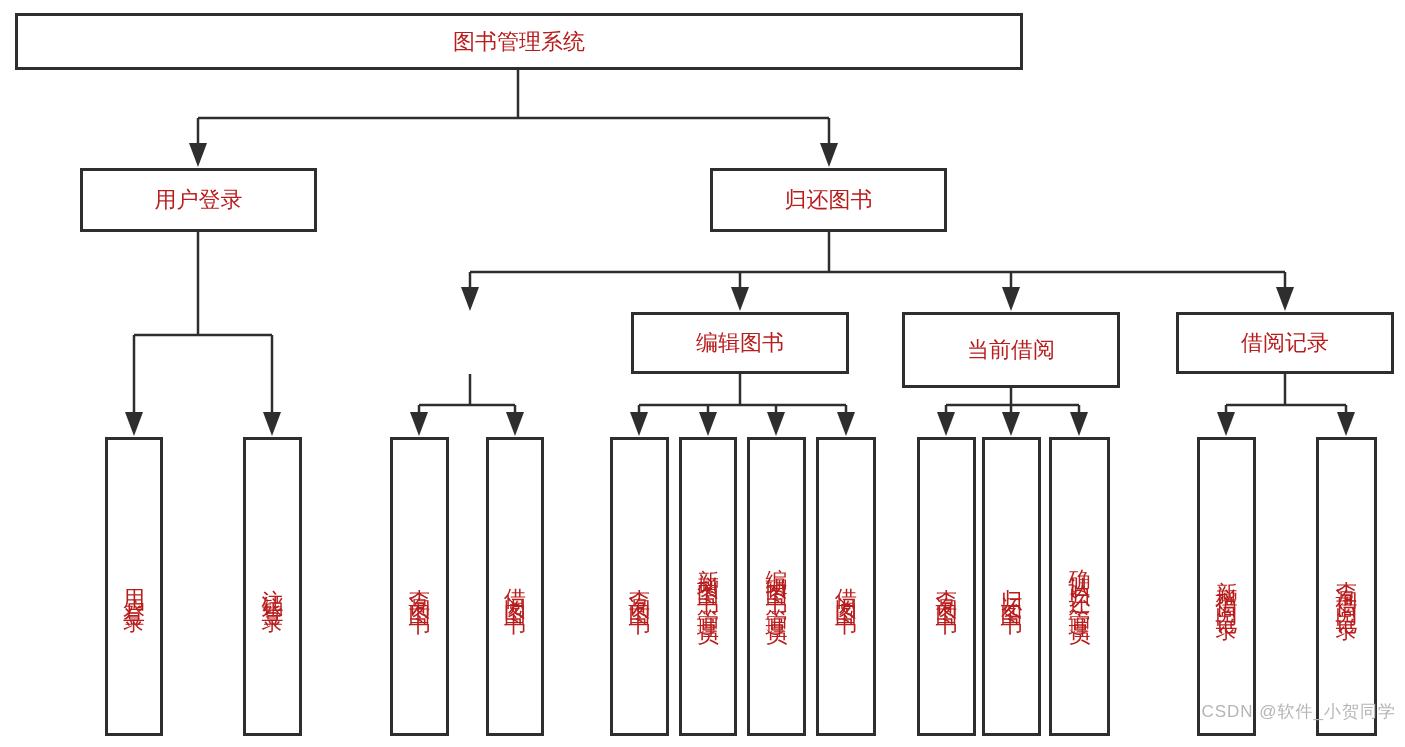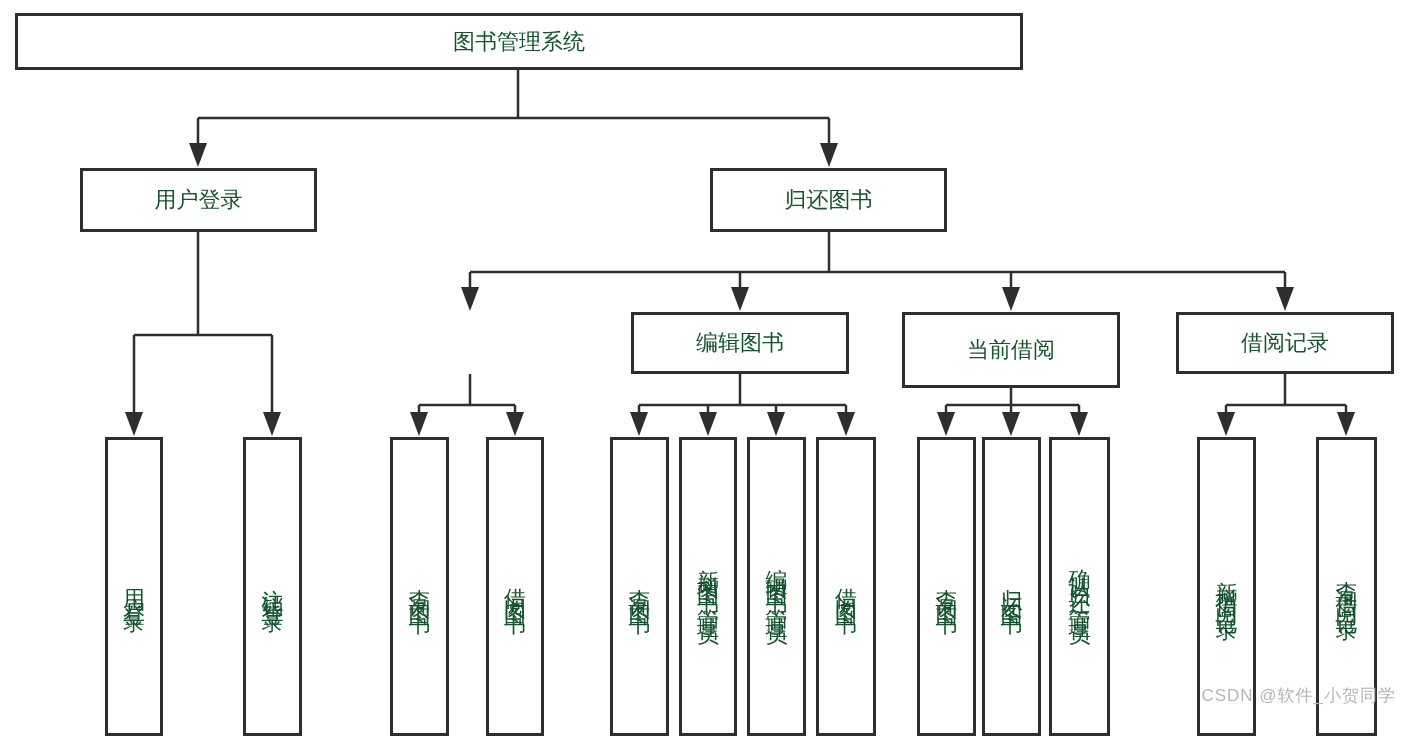--- a/index.html
+++ b/index.html
@@ -3,30 +3,30 @@
 <meta charset="utf-8">
 <style>
   html,body{margin:0;padding:0;background:#ffffff;}
   .stage{
     position:relative;width:1405px;height:747px;background:#ffffff;overflow:hidden;
     font-family:"Liberation Sans","DejaVu Sans",sans-serif;
   }
   .wires{position:absolute;left:0;top:0;z-index:1;}
   .box{
     position:absolute;box-sizing:border-box;background:#ffffff;
-    border:3px solid #2e2e2e;color:#14532d;
+    border:3px solid #2e2e2e;color:#b91c1c;
     display:flex;align-items:center;justify-content:center;
     font-size:22px;z-index:2;white-space:nowrap;
   }
   .v{
     writing-mode:vertical-rl;letter-spacing:8px;line-height:1;
     padding:4px 0;
   }
   .watermark{
-    position:absolute;left:1100px;top:684px;width:296px;z-index:5;
+    position:absolute;left:1100px;top:700px;width:296px;z-index:5;
     text-align:right;font-size:17px;line-height:24px;color:#b5b5b5;
     letter-spacing:1px;
   }
 </style>
 </head>
 <body>
 
 <div class="stage">
 
   <svg class="wires" width="1405" height="747" viewBox="0 0 1405 747">

